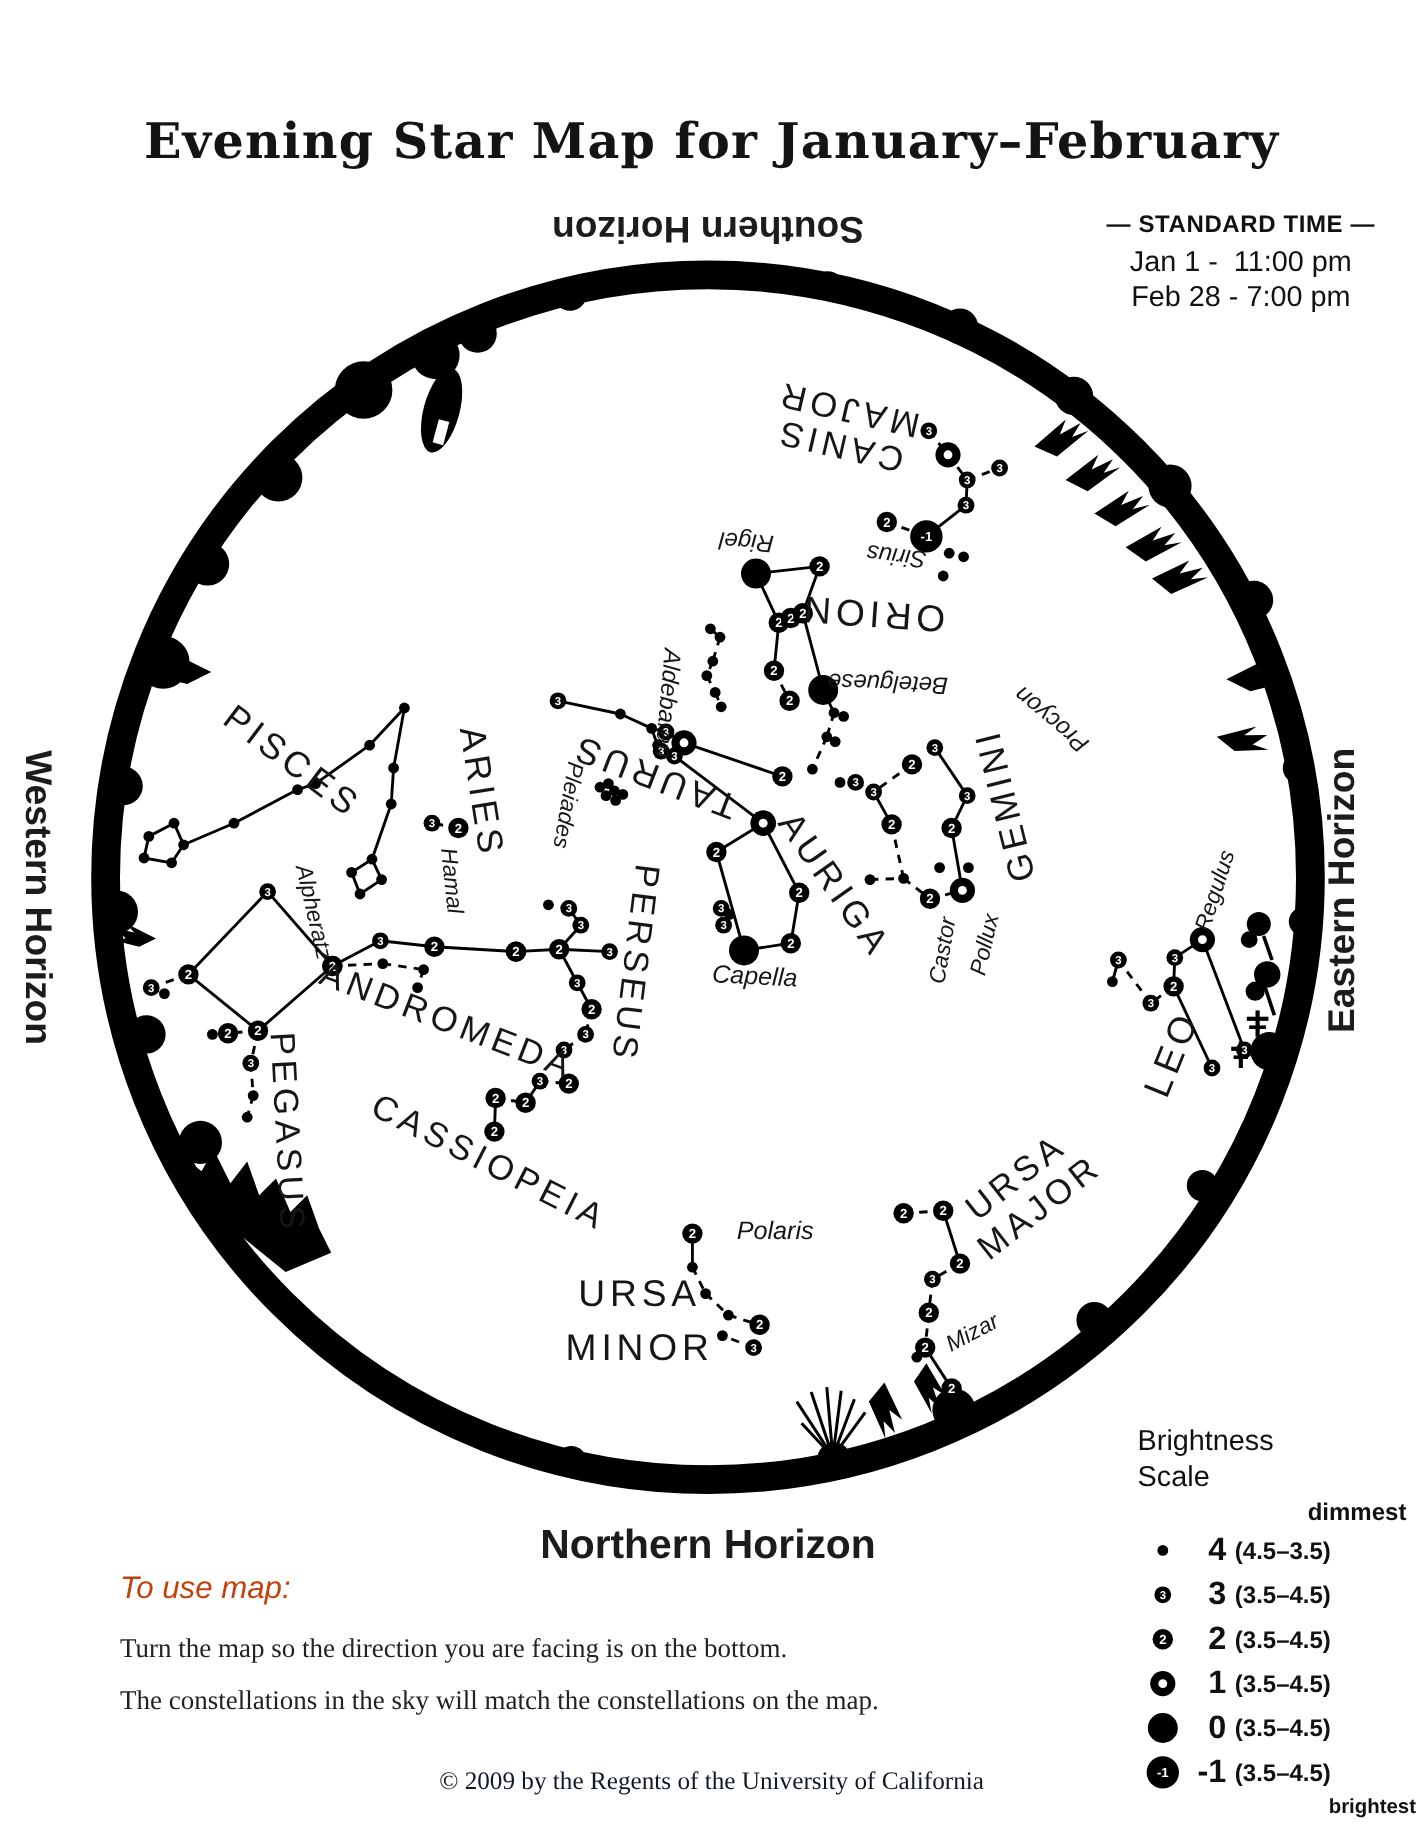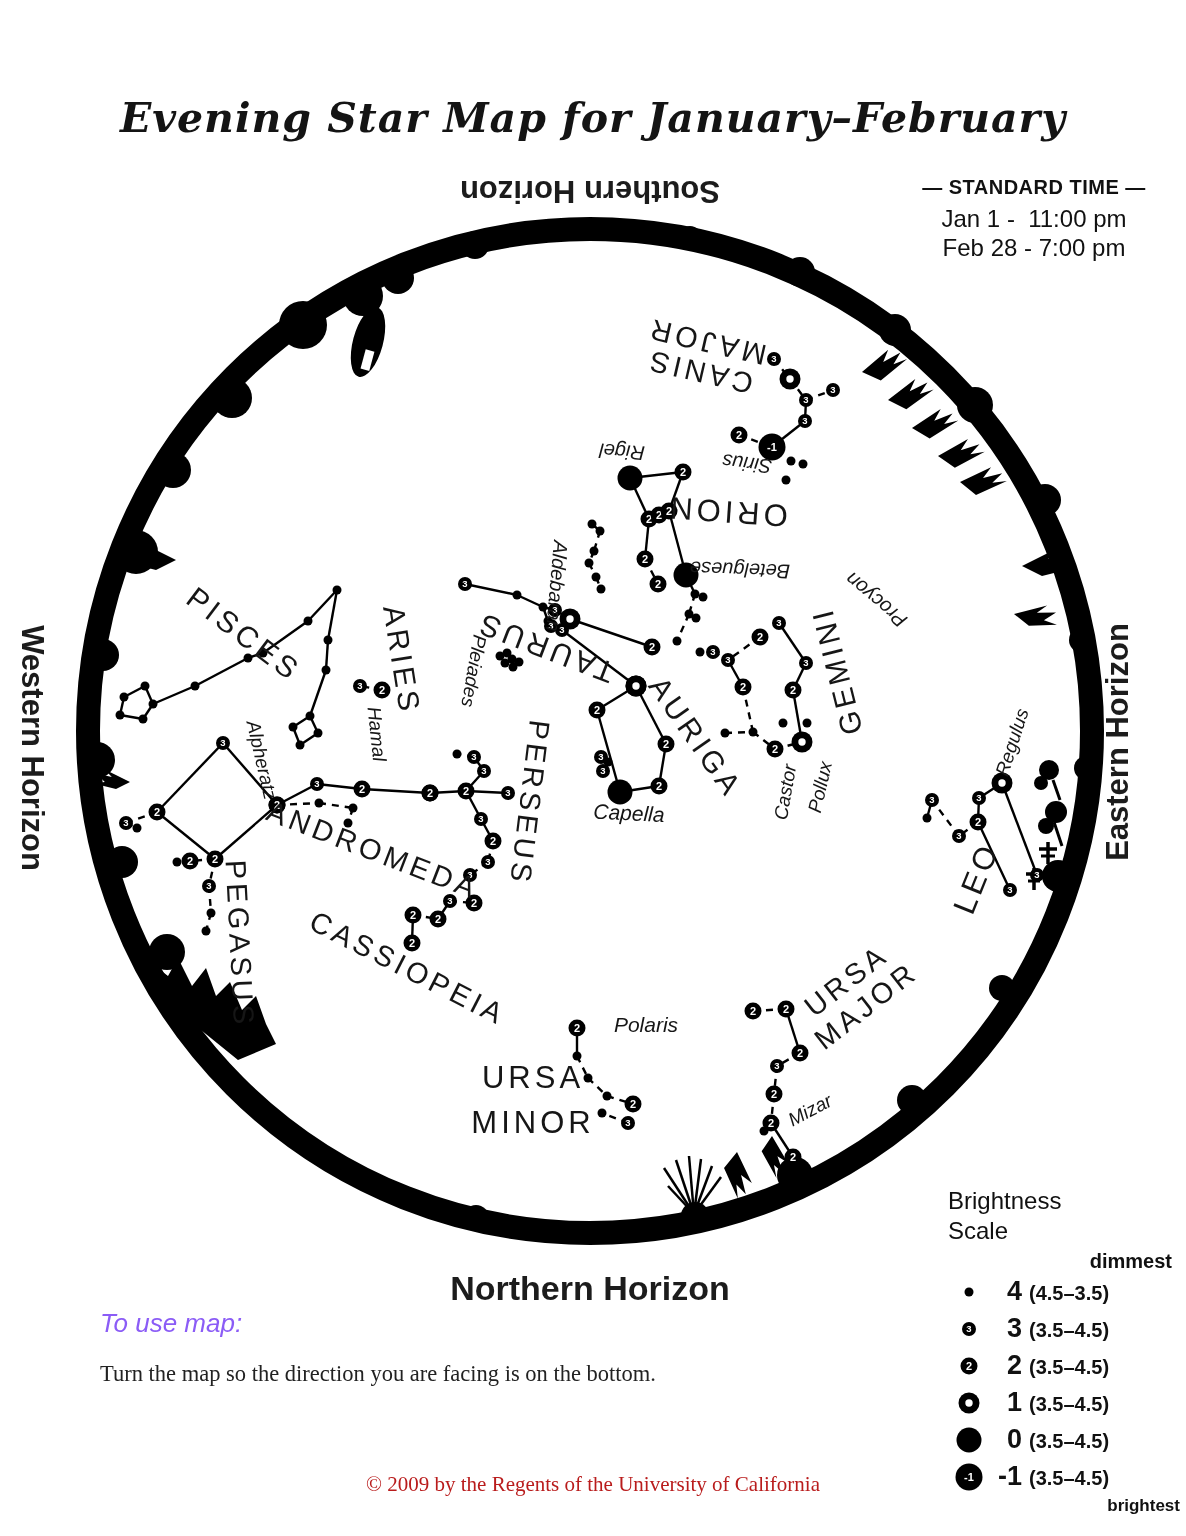--- a/index.html
+++ b/index.html
@@ -1,40 +1,40 @@
 <!DOCTYPE html>
 <html><head>
 <meta charset="utf-8">
 <style>
   html,body{margin:0;padding:0;}
   body{width:1186px;height:1536px;background:#fff;position:relative;overflow:hidden;
        font-family:"Liberation Sans",sans-serif;color:#111;}
   .abs{position:absolute;}
   #title{top:94px;left:0;width:100%;text-align:center;
-         font-family:"DejaVu Serif",serif;font-weight:bold;font-style:italic;
+         font-family:"DejaVu Serif",serif;font-weight:bold;
          font-size:41px;letter-spacing:1px;color:#141414;}
   .horizon{position:absolute;font-weight:bold;font-size:31px;white-space:nowrap;color:#1c1c1c;}
   #h-south{left:590px;top:191px;transform:translate(-50%,-50%) rotate(180deg);}
   #h-north{left:590px;top:1288px;transform:translate(-50%,-50%);font-size:34px;}
   #h-west{left:32px;top:748px;transform:translate(-50%,-50%) rotate(90deg);}
   #h-east{left:1118px;top:742px;transform:translate(-50%,-50%) rotate(-90deg);}
   #stdtime{left:900px;top:176px;width:268px;text-align:center;}
   #stdtime .hd{font-weight:bold;font-size:20px;margin-bottom:5px;letter-spacing:.5px;}
   #stdtime .ln{font-weight:normal;font-size:24px;line-height:29px;white-space:pre;}
   #sky{position:absolute;left:0;top:0;}
   .cl{stroke:#000;stroke-width:2.4;}
   .cl.d{stroke-dasharray:7 6;}
   text.clabel{fill:#161616;letter-spacing:4px;font-family:"Liberation Sans",sans-serif;}
   text.slabel{fill:#161616;font-style:italic;font-family:"Liberation Sans",sans-serif;}
   text.sym{fill:#fff;font-weight:bold;text-anchor:middle;font-family:"Liberation Sans",sans-serif;}
   #instr{left:100px;top:1308px;}
-  #instr .hd{font-style:italic;font-size:26px;margin-bottom:22px;color:#8b5cf6;}
+  #instr .hd{font-style:italic;font-size:26px;margin-bottom:22px;color:#c2410c;}
   #instr .ln{font-family:"Liberation Serif",serif;font-size:22.5px;margin-bottom:17px;color:#222;}
   #copyright{left:0;width:100%;top:1472px;text-align:center;
-             font-family:"Liberation Serif",serif;font-size:21px;color:#b91c1c;}
+             font-family:"Liberation Serif",serif;font-size:21px;color:#0f172a;}
   #legend{left:948px;top:1186px;width:236px;}
   #legend .t{font-weight:normal;font-size:24px;line-height:30px;}
   #legend .dim{font-weight:bold;font-size:20px;text-align:right;padding-right:12px;margin-top:4px;}
   #legend .bright{font-weight:bold;font-size:17px;text-align:right;padding-right:4px;margin-top:1px;}
   .l-row{display:flex;align-items:center;height:37px;}
   .l-sym{width:42px;display:flex;justify-content:center;align-items:center;}
   .l-mag{width:32px;font-weight:bold;font-size:27px;text-align:right;}
   .l-range{font-weight:bold;font-size:20px;margin-left:7px;padding-top:3px;}
 </style>
 </head>
@@ -804,20 +804,21 @@
 </svg>
 
 <div id="h-south" class="horizon">Southern Horizon</div>
 <div id="h-west" class="horizon">Western Horizon</div>
 <div id="h-east" class="horizon">Eastern Horizon</div>
 <div id="h-north" class="horizon">Northern Horizon</div>
 
 <div id="instr" class="abs">
   <div class="hd">To use map:</div>
   <div class="ln">Turn the map so the direction you are facing is on the bottom.</div>
+  <div class="ln">The constellations in the sky will match the constellations on the map.</div>
 </div>
 
 <div id="legend" class="abs">
   <div class="t">Brightness</div>
   <div class="t">Scale</div>
   <div class="dim">dimmest</div>
   <div id="legend-rows">
       <div class="l-row">
         <span class="l-sym">
           <svg width="30" height="30" viewBox="0 0 30 30">

